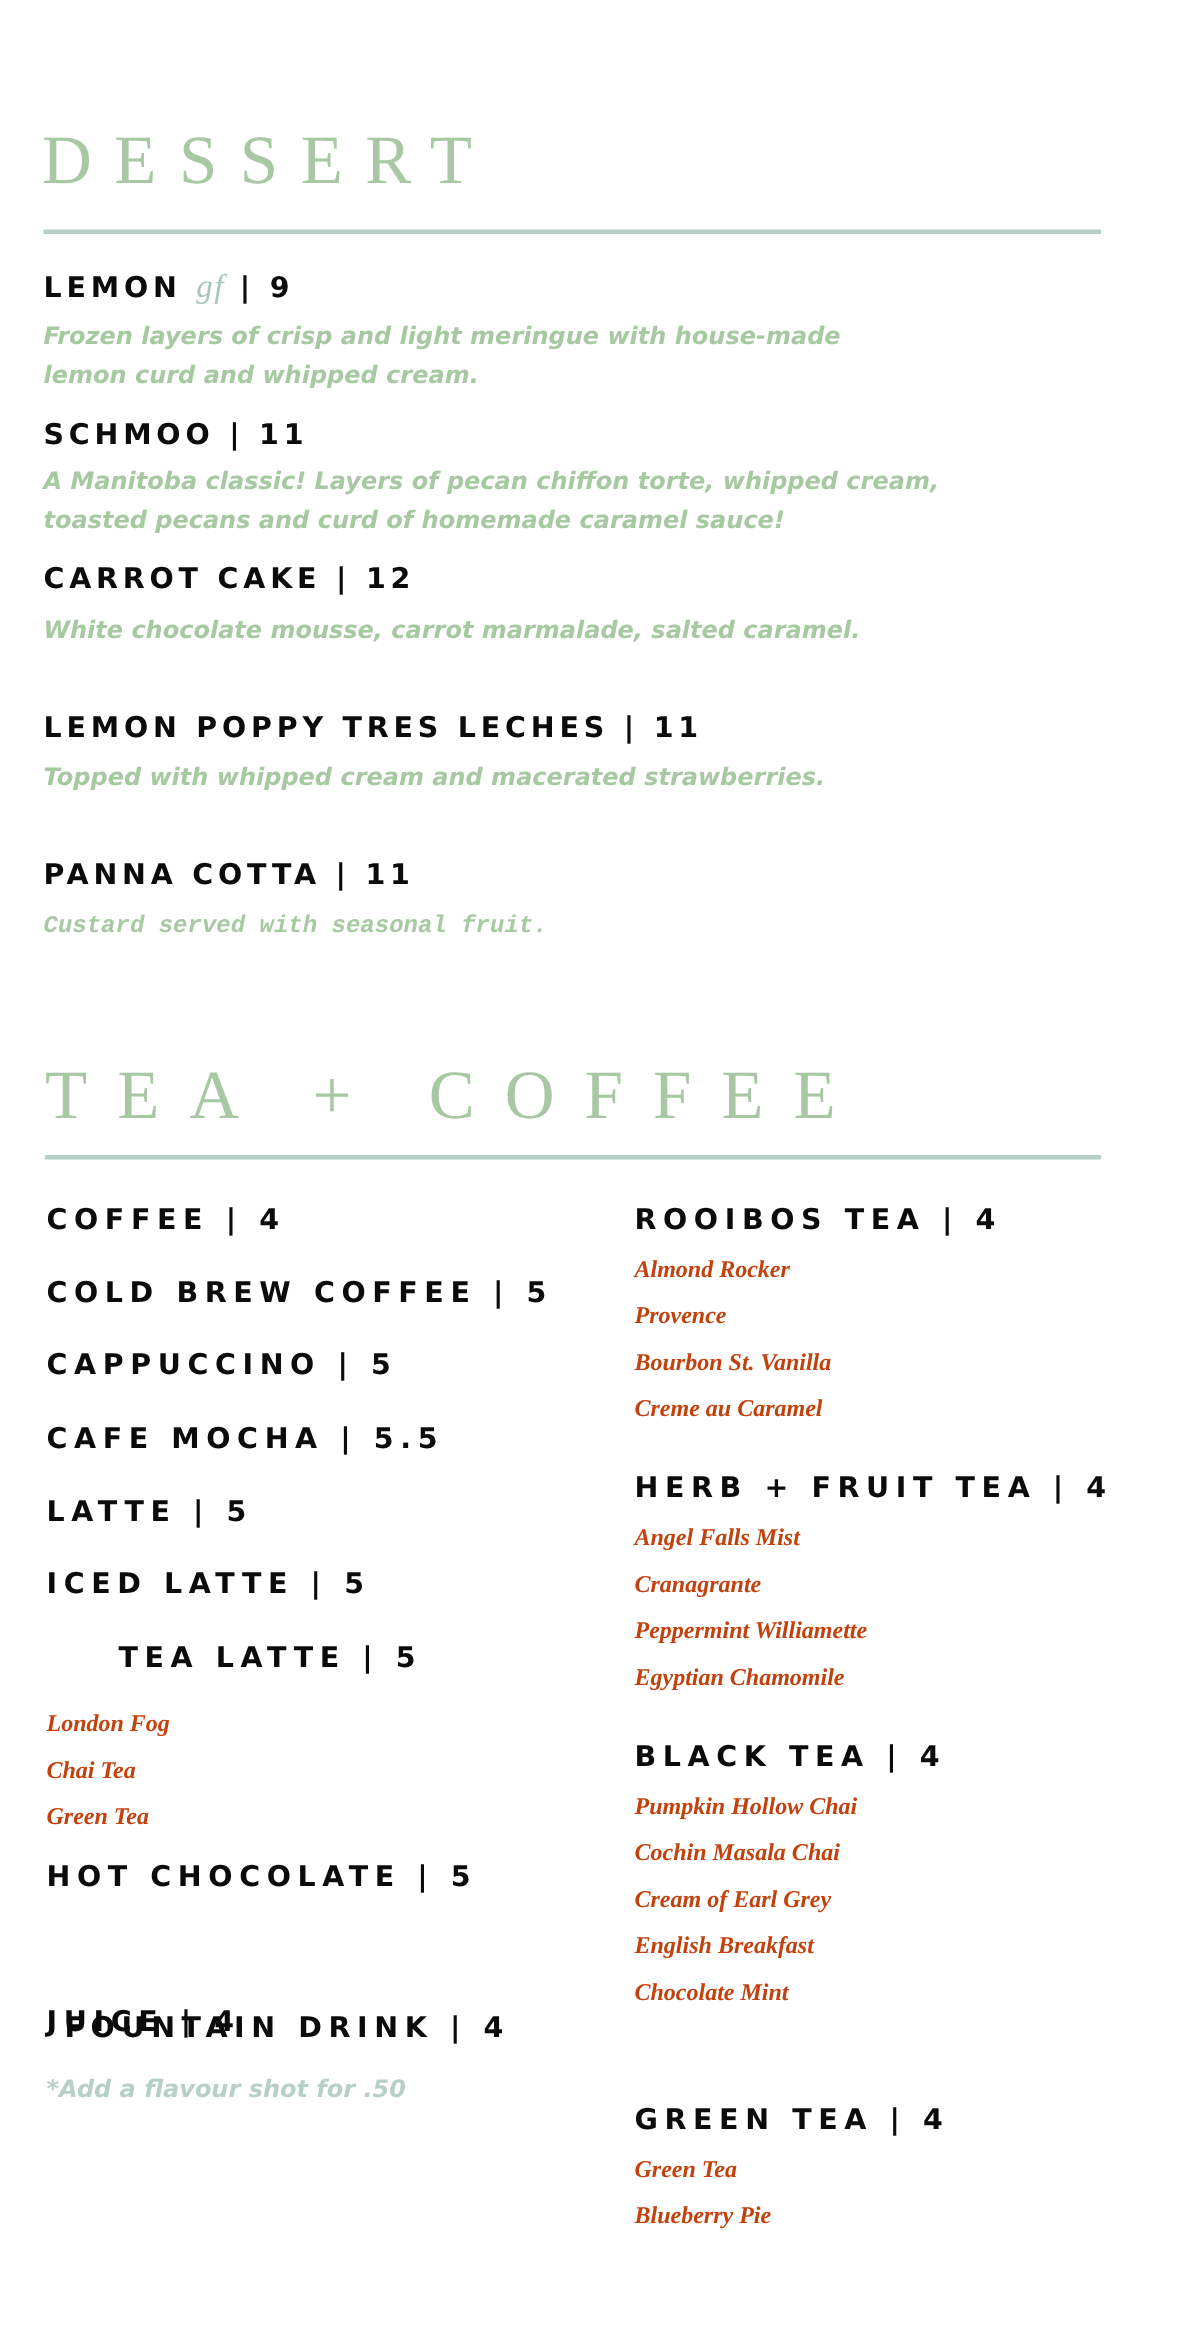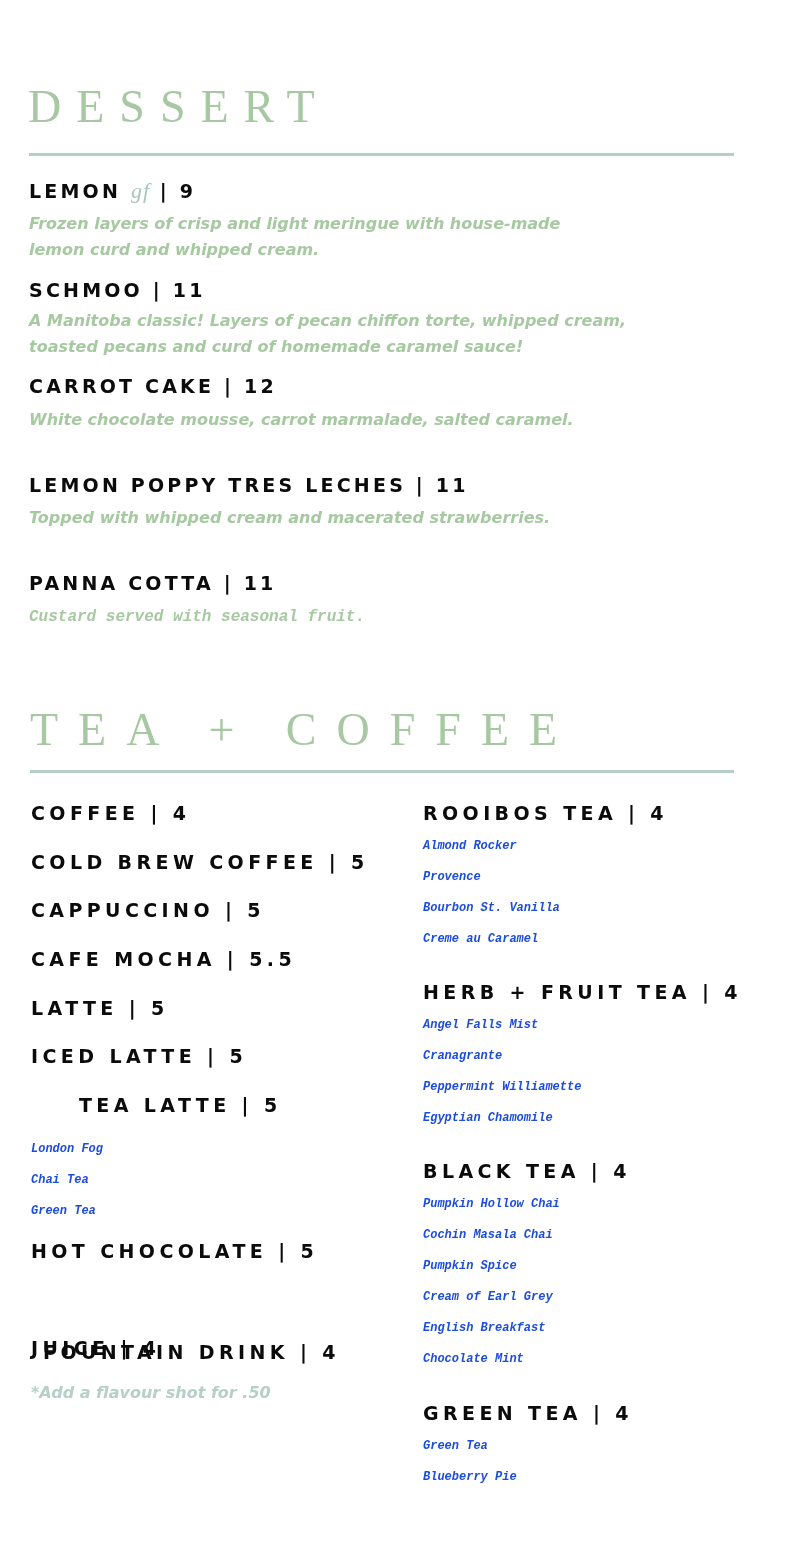--- a/index.html
+++ b/index.html
@@ -9,22 +9,22 @@
     .section-title { font-family: "Liberation Serif", "DejaVu Serif", serif; font-weight: normal;
                      color: #a7c8a3; font-size: 46px; line-height: 46px; }
     .title-dessert { letter-spacing: 15px; text-align: right; }
     .title-tea { letter-spacing: 20px; text-align: right; }
     .rule { position: absolute; height: 3px; background: #b6cfc6; }
     .item { font-family: "DejaVu Sans", sans-serif; font-weight: bold; color: #0b0b0b;
             font-size: 19px; line-height: 24px; letter-spacing: 3.2px; }
     .item.wide { letter-spacing: 4.4px; }
     .desc { font-family: "DejaVu Sans", sans-serif; font-weight: bold; font-style: italic;
             color: #a6c9a1; font-size: 16px; line-height: 26px; letter-spacing: 0; }
-    .sub { font-family: Liberation Mono, monospace; font-weight: bold; font-style: italic;
-           color: #1d4ed8; font-size: 12px; line-height: 31px; }
+    .sub { font-family: Liberation Serif, serif; font-weight: bold; font-style: italic;
+           color: #c2410c; font-size: 16px; line-height: 31px; }
     .gf { font-family: "Liberation Serif", "DejaVu Serif", serif; font-style: italic; font-weight: normal;
           color: #a9c6bd; letter-spacing: 1px; font-size: 22px; }
     .note { font-family: "DejaVu Sans", sans-serif; font-weight: bold; font-style: italic;
             color: #b6d0c6; font-size: 16px; line-height: 22px; }
     .sublist { position: absolute; margin: 0; padding: 0; list-style: none; }
   </style>
 </head>
 <body>
 
 <div class="abs section-title title-dessert" style="left:28px; top:84px;">DESSERT</div>
@@ -84,21 +84,20 @@
   <li class="sub">Angel Falls Mist</li>
   <li class="sub">Cranagrante</li>
   <li class="sub">Peppermint Williamette</li>
   <li class="sub">Egyptian Chamomile</li>
 </ul>
 
 <div class="abs item wide" style="left:423px; top:1159px;">BLACK TEA | 4</div>
 <ul class="sublist" style="left:423px; top:1189px;">
   <li class="sub">Pumpkin Hollow Chai</li>
   <li class="sub">Cochin Masala Chai</li>
-  <li class="sub">Pumpkin Spice</li>
   <li class="sub">Cream of Earl Grey</li>
   <li class="sub">English Breakfast</li>
   <li class="sub">Chocolate Mint</li>
 </ul>
 
 <div class="abs item wide" style="left:423px; top:1401px;">GREEN TEA | 4</div>
 <ul class="sublist" style="left:423px; top:1431px;">
   <li class="sub">Green Tea</li>
   <li class="sub">Blueberry Pie</li>
 </ul>

